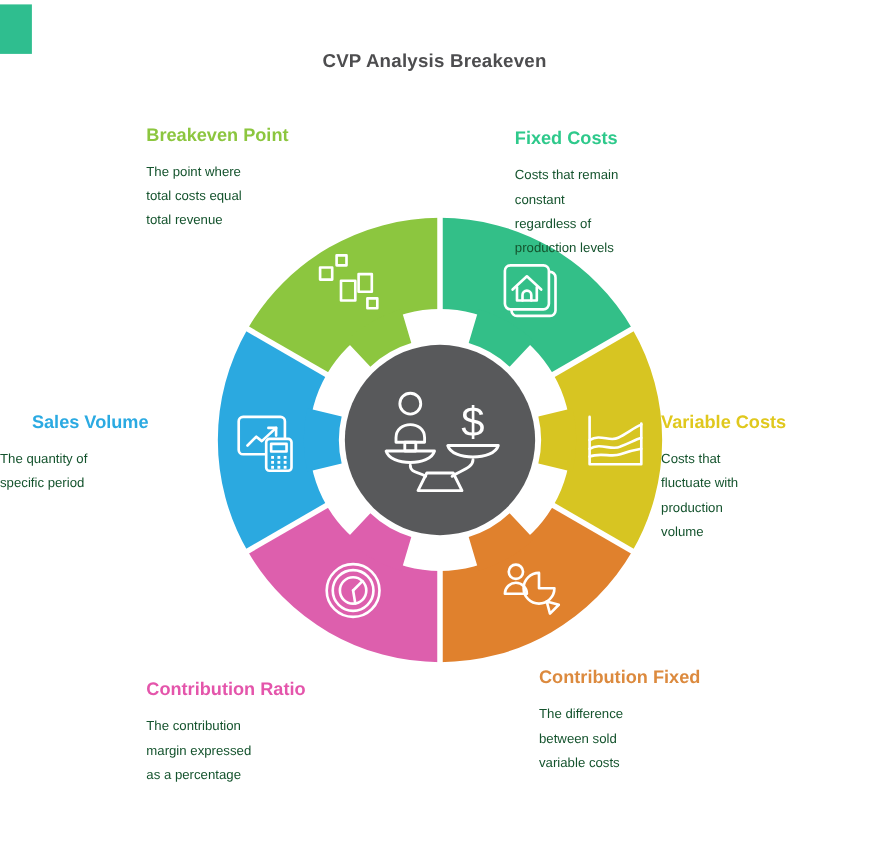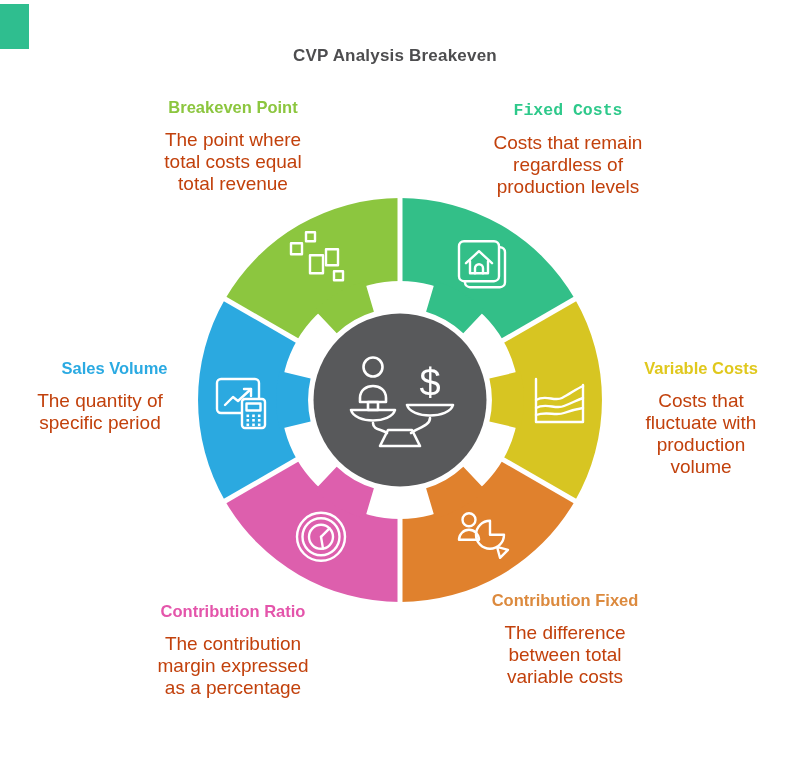--- a/index.html
+++ b/index.html
@@ -2,23 +2,23 @@
 <html><head>
 <meta charset="utf-8">
 <style>
   html,body{margin:0;padding:0;background:#fff;}
   .stage{position:relative;width:790px;height:768px;background:#fff;overflow:hidden;
          font-family:"Liberation Sans",sans-serif;}
   .corner-accent{position:absolute;left:0;top:4px;width:29px;height:45px;}
   .page-title{position:absolute;left:0;top:46px;width:790px;text-align:center;
               font-size:17px;font-weight:700;color:#4d4d4f;letter-spacing:.2px;}
   .wheel{position:absolute;left:189px;top:189px;}
-  .tblock{position:absolute;text-align:center;}
+  .tblock{position:absolute;margin-top:16px;}
   .thead{font-size:16.5px;font-weight:700;line-height:21px;margin-bottom:11px;}
-  .tbody{font-size:19px;color:#c2410c;line-height:22px;}
+  .tbody{font-size:12px;color:#14532d;line-height:22px;}
   .line{display:block;}
   .line:empty{display:none;}
   .icon{fill:none;stroke:#fff;stroke-width:2.4;stroke-linecap:round;stroke-linejoin:round;}
   .icon-thin{fill:none;stroke:#fff;stroke-width:2.6;stroke-linecap:round;stroke-linejoin:round;}
 </style>
 </head>
 <body>
 
 <div class="stage">
 
@@ -126,43 +126,44 @@
     <div class="thead" style="color: rgb(140, 198, 63);">Breakeven Point</div>
     <div class="tbody">
       <span class="line">The point where</span>
       <span class="line">total costs equal</span>
       <span class="line">total revenue</span>
 
     </div>
   </div>
 
   <div class="tblock" style="left:468px;top:100px;width:200px">
-    <div class="thead" style="color: rgb(46, 201, 139); font-family: Liberation Mono, monospace;">Fixed Costs</div>
+    <div class="thead" style="color: rgb(46, 201, 139);">Fixed Costs</div>
     <div class="tbody">
       <span class="line">Costs that remain</span>
+      <span class="line">constant</span>
       <span class="line">regardless of</span>
       <span class="line">production levels</span>
     </div>
   </div>
 
   <div class="tblock" style="left:601px;top:358px;width:200px">
     <div class="thead" style="color: rgb(224, 200, 29);">Variable Costs</div>
     <div class="tbody">
       <span class="line">Costs that</span>
       <span class="line">fluctuate with</span>
       <span class="line">production</span>
       <span class="line">volume</span>
     </div>
   </div>
 
   <div class="tblock" style="left:490px;top:590px;width:150px">
     <div class="thead" style="color: rgb(220, 138, 62);">Contribution Fixed</div>
     <div class="tbody">
       <span class="line">The difference</span>
-      <span class="line">between total</span>
+      <span class="line">between sold</span>
       <span class="line">variable costs</span>
     </div>
   </div>
 
   <div class="tblock" style="left:133px;top:601px;width:200px">
     <div class="thead" style="color: rgb(228, 85, 171);">Contribution Ratio</div>
     <div class="tbody">
       <span class="line">The contribution</span>
       <span class="line">margin expressed</span>
       <span class="line">as a percentage</span>

